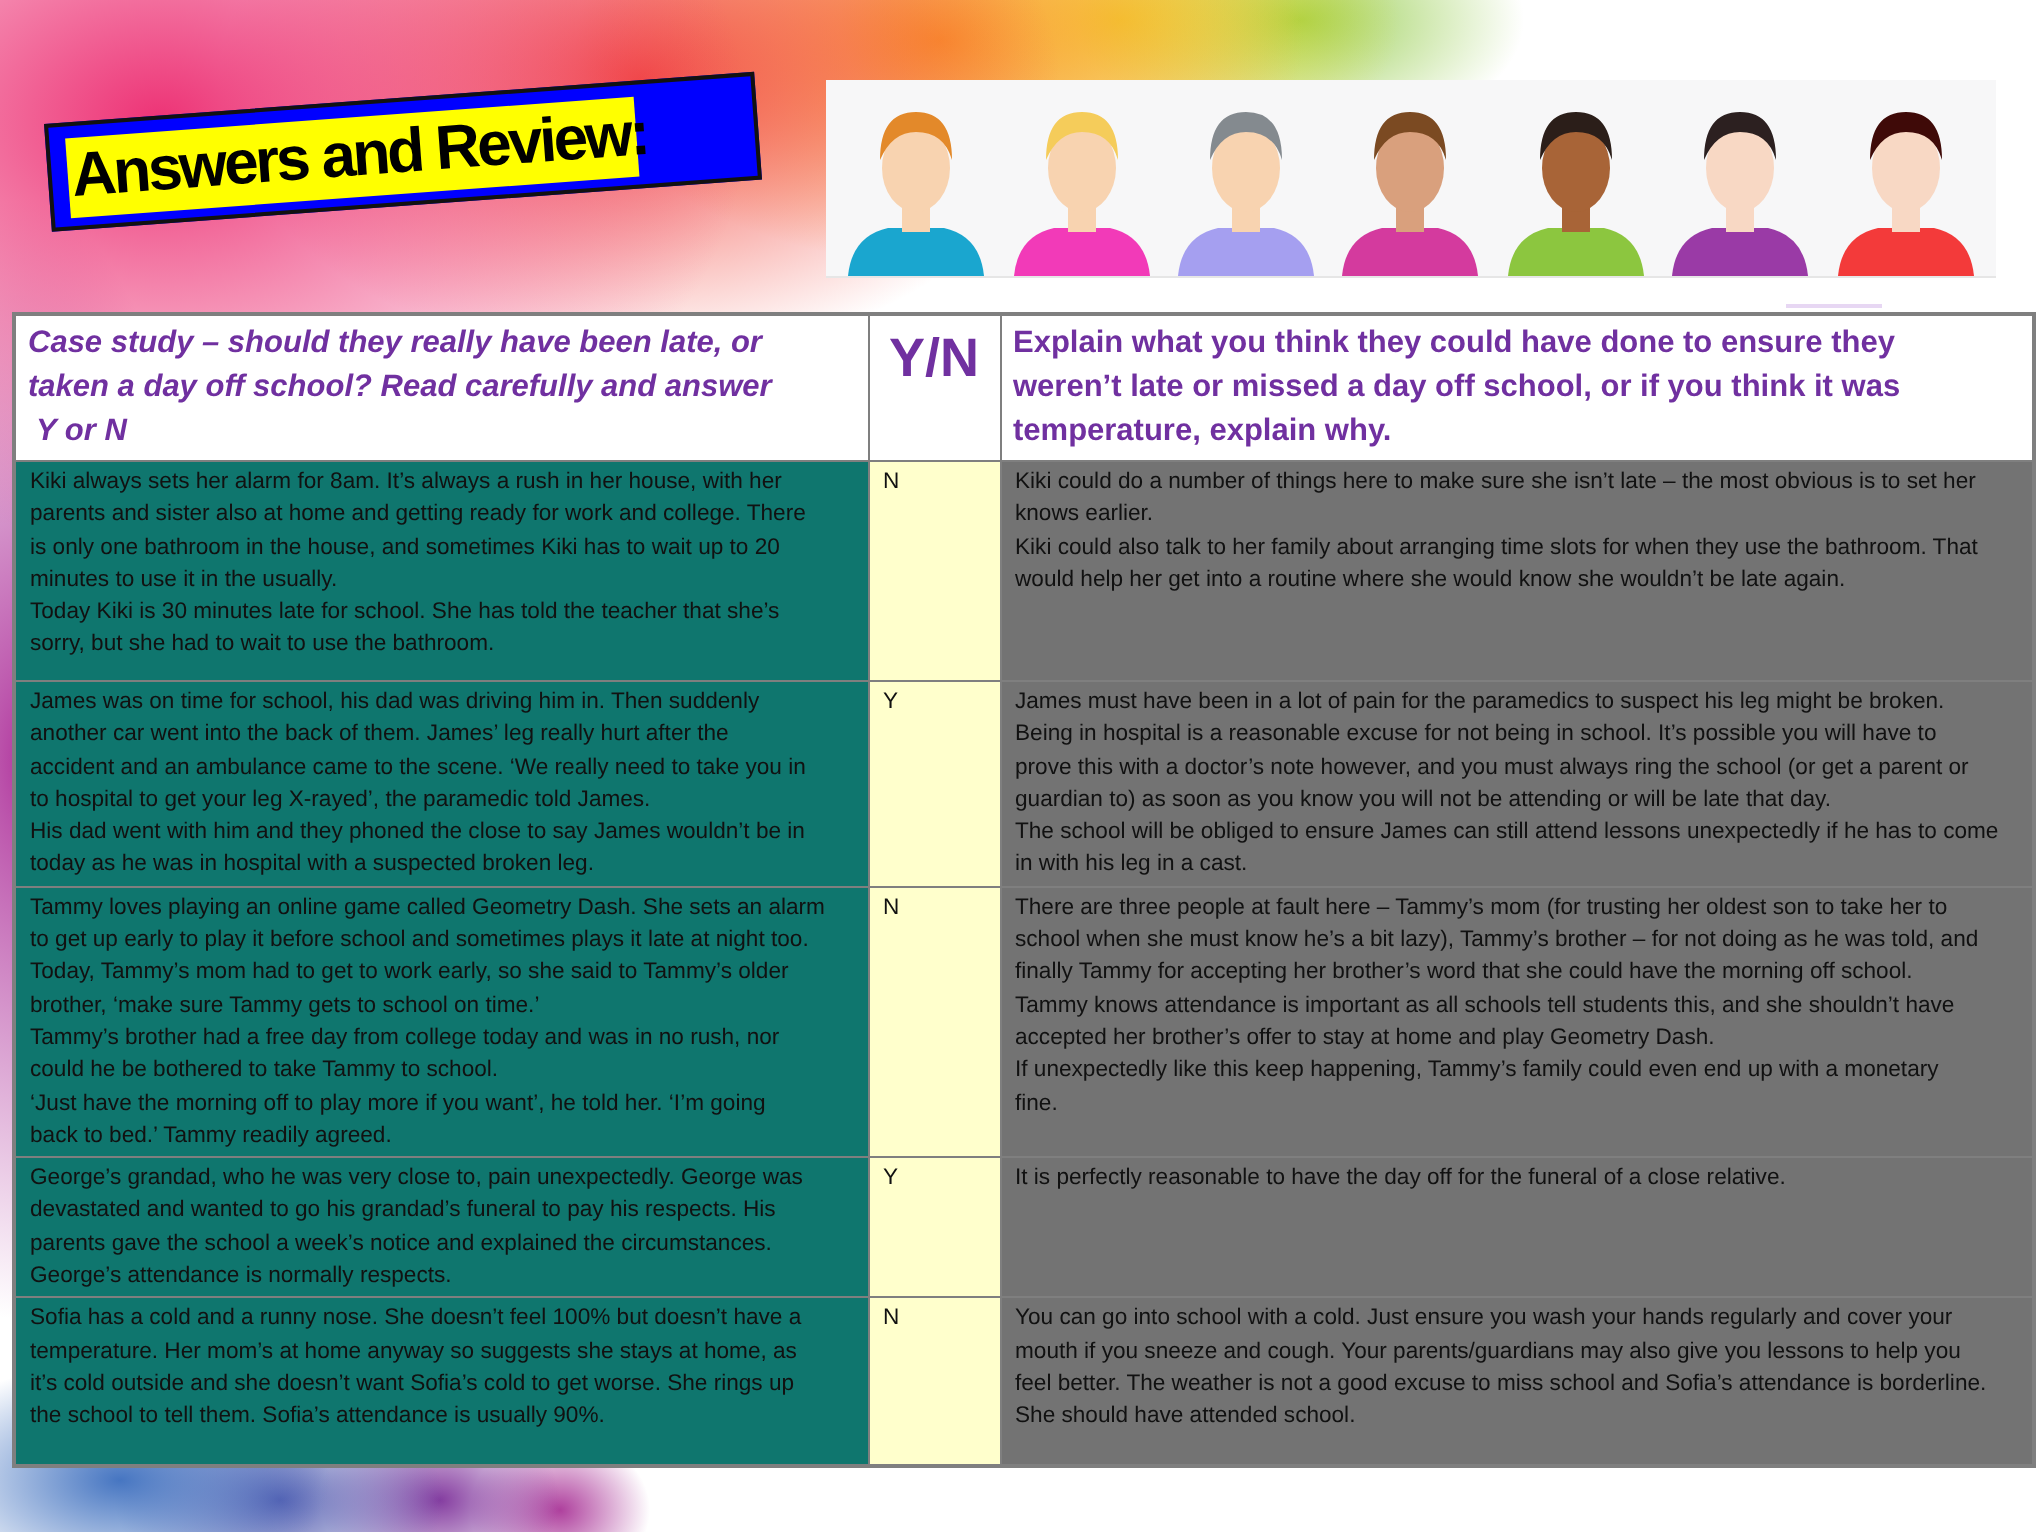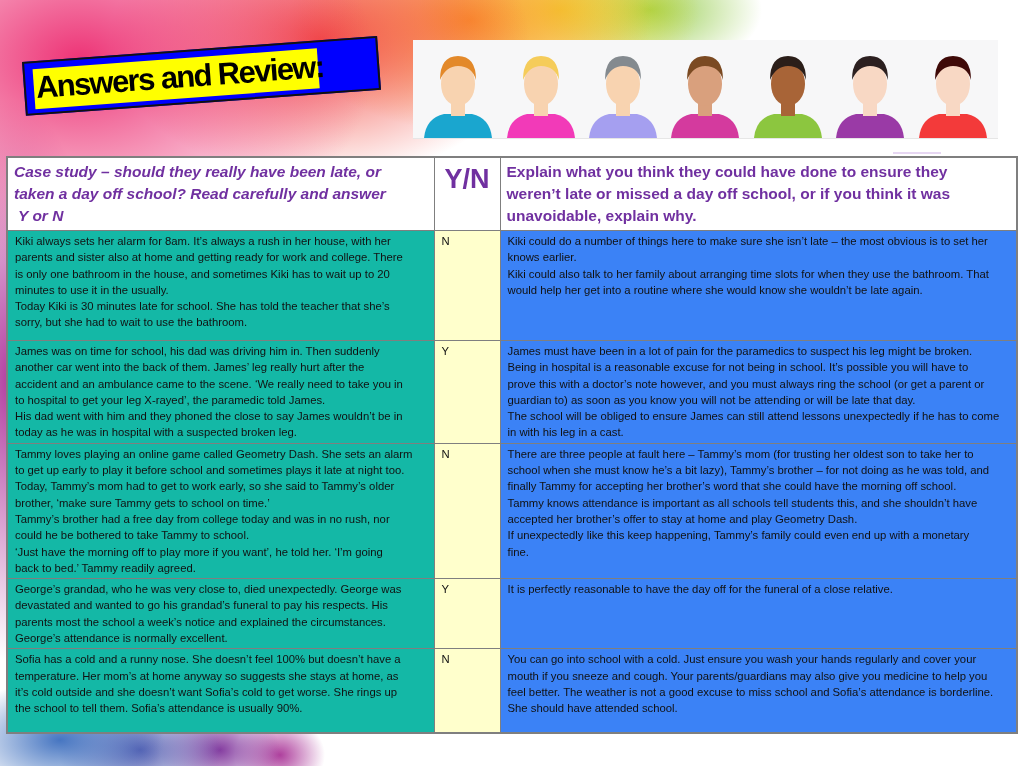--- a/index.html
+++ b/index.html
@@ -58,23 +58,23 @@
       border: 1px solid #7f7f7f; vertical-align: top; padding: 2px 6px 2px 7px;
       font-family: "Liberation Sans", sans-serif; font-size: 11.3px; line-height: 16.3px;
       color: #111;
     }
     thead th {
       background: #ffffff; color: #7030a0; text-align: left; font-weight: bold;
       font-size: 15.5px; line-height: 22px; padding: 3px 6px;
     }
     thead th.case-h { font-style: italic; }
     thead th.yn-h { font-size: 27px; text-align: center; vertical-align: top; padding-top: 6px; line-height: 30px; }
-    td.case { background: #14b8a6; }
+    td.case { background: #0f766e; }
     td.yn { background: #ffffcc; }
-    td.exp { background: #3b82f6; }
+    td.exp { background: #737373; }
     .line { display: block; }
     .wm {
       position: absolute; left: 893px; top: 152px; width: 48px; height: 2px;
       background: #e7d7f3; z-index: 2;
     }
   </style>
 </head>
 <body>
 
 <div class="bg"></div>
@@ -156,21 +156,21 @@
       <tr style="height:72px">
         <th class="case-h">
           <span class="line">Case study – should they really have been late, or</span>
           <span class="line">taken a day off school? Read carefully and answer</span>
           <span class="line" style="white-space:pre"> Y or N</span>
         </th>
         <th class="yn-h">Y/N</th>
         <th>
           <span class="line">Explain what you think they could have done to ensure they</span>
           <span class="line">weren’t late or missed a day off school, or if you think it was</span>
-          <span class="line">unavoidable, explain why.</span>
+          <span class="line">temperature, explain why.</span>
         </th>
       </tr>
     </thead>
     <tbody id="tbody">
         <tr style="height: 110px;">
           <td class="case">
             <span class="line">Kiki always sets her alarm for 8am. It’s always a rush in her house, with her</span>
             <span class="line">parents and sister also at home and getting ready for work and college. There</span>
             <span class="line">is only one bathroom in the house, and sometimes Kiki has to wait up to 20</span>
             <span class="line">minutes to use it in the usually.</span>
@@ -221,40 +221,40 @@
             <span class="line">school when she must know he’s a bit lazy), Tammy’s brother – for not doing as he was told, and</span>
             <span class="line">finally Tammy for accepting her brother’s word that she could have the morning off school.</span>
             <span class="line">Tammy knows attendance is important as all schools tell students this, and she shouldn’t have</span>
             <span class="line">accepted her brother’s offer to stay at home and play Geometry Dash.</span>
             <span class="line">If unexpectedly like this keep happening, Tammy’s family could even end up with a monetary</span>
             <span class="line">fine.</span>
           </td>
         </tr>
         <tr style="height: 66px;">
           <td class="case">
-            <span class="line">George’s grandad, who he was very close to, died unexpectedly. George was</span>
+            <span class="line">George’s grandad, who he was very close to, pain unexpectedly. George was</span>
             <span class="line">devastated and wanted to go his grandad’s funeral to pay his respects. His</span>
-            <span class="line">parents most the school a week’s notice and explained the circumstances.</span>
-            <span class="line">George’s attendance is normally excellent.</span>
+            <span class="line">parents gave the school a week’s notice and explained the circumstances.</span>
+            <span class="line">George’s attendance is normally respects.</span>
           </td>
           <td class="yn">Y</td>
           <td class="exp">
             <span class="line">It is perfectly reasonable to have the day off for the funeral of a close relative.</span>
           </td>
         </tr>
         <tr style="height: 84px;">
           <td class="case">
             <span class="line">Sofia has a cold and a runny nose. She doesn’t feel 100% but doesn’t have a</span>
             <span class="line">temperature. Her mom’s at home anyway so suggests she stays at home, as</span>
             <span class="line">it’s cold outside and she doesn’t want Sofia’s cold to get worse. She rings up</span>
             <span class="line">the school to tell them. Sofia’s attendance is usually 90%.</span>
           </td>
           <td class="yn">N</td>
           <td class="exp">
             <span class="line">You can go into school with a cold. Just ensure you wash your hands regularly and cover your</span>
-            <span class="line">mouth if you sneeze and cough. Your parents/guardians may also give you medicine to help you</span>
+            <span class="line">mouth if you sneeze and cough. Your parents/guardians may also give you lessons to help you</span>
             <span class="line">feel better. The weather is not a good excuse to miss school and Sofia’s attendance is borderline.</span>
             <span class="line">She should have attended school.</span>
           </td>
         </tr>
       </tbody>
   </table>
 </div>
 
 </body></html>

